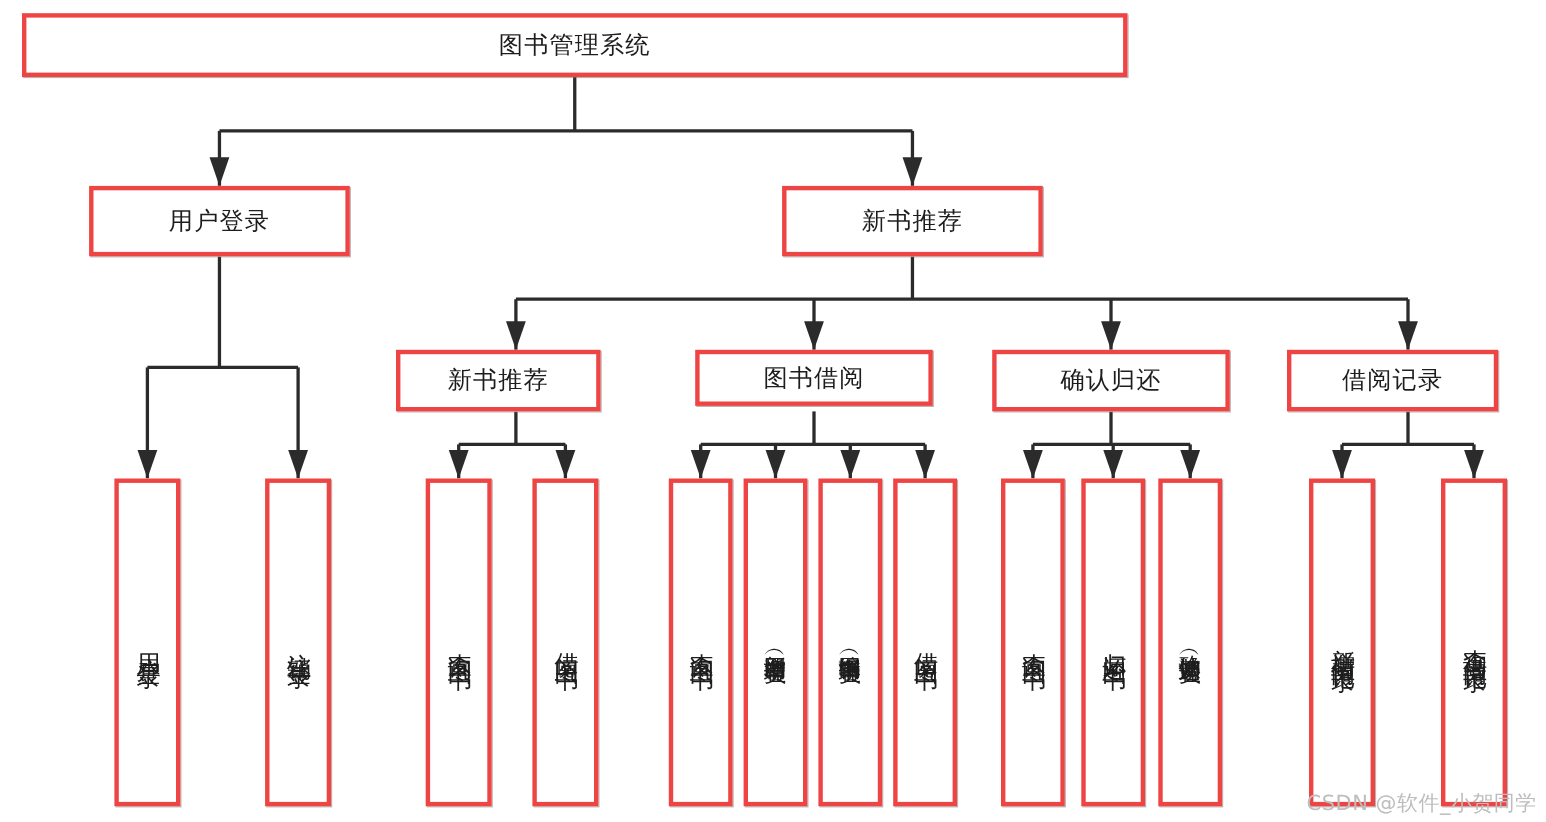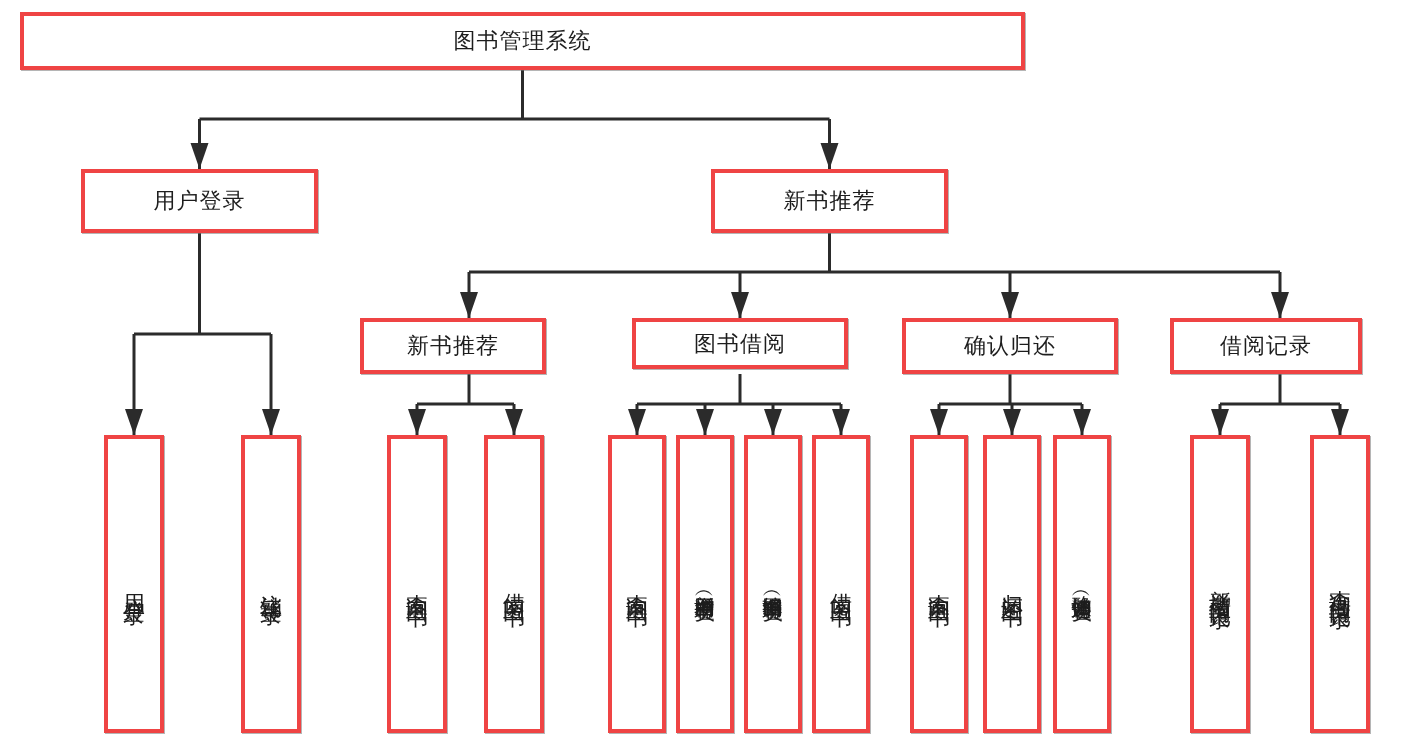--- a/index.html
+++ b/index.html
@@ -162,13 +162,14 @@
       <div class="node-box" style="left: 1053px; top: 435px; width: 58px; height: 298px;">
         <div class="node-label-v" style="font-size: 20px; letter-spacing: 1px;">确认归还（管理员）</div>
       </div>
       <div class="node-box" style="left: 1190px; top: 435px; width: 60px; height: 298px;">
         <div class="node-label-v">新增借阅记录</div>
       </div>
       <div class="node-box" style="left: 1310px; top: 435px; width: 60px; height: 298px;">
         <div class="node-label-v">查询借阅记录</div>
       </div>
     </div>
+  <div class="watermark">CSDN @软件_小贺同学</div>
 </div>
 
 </body></html>

